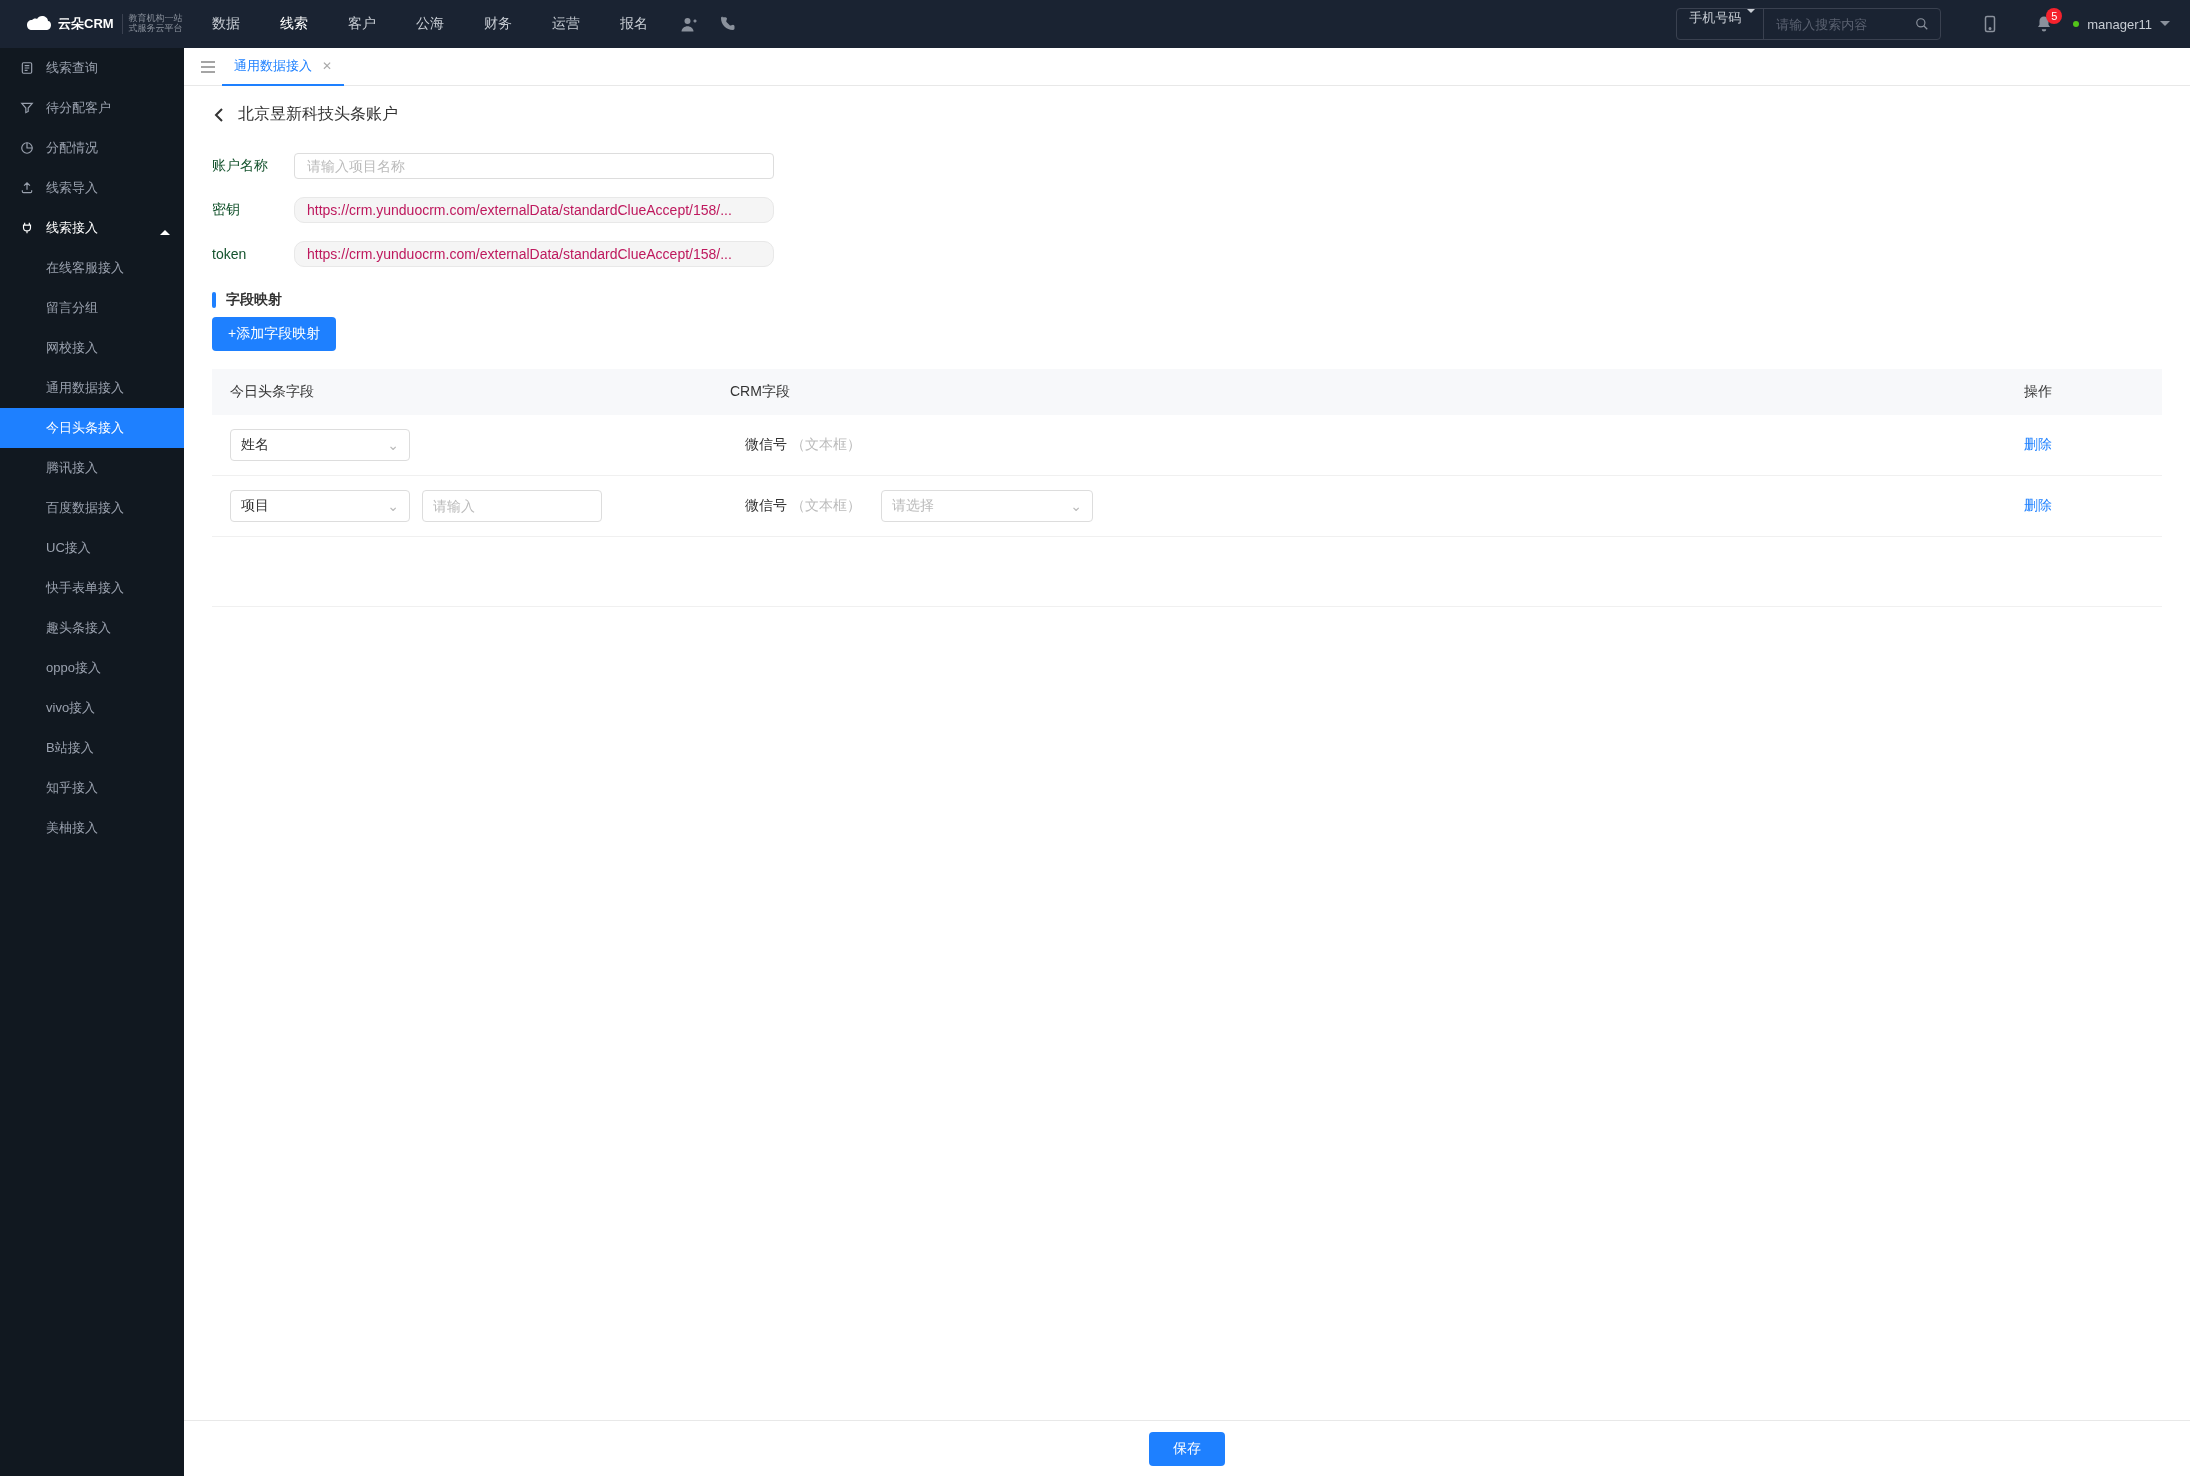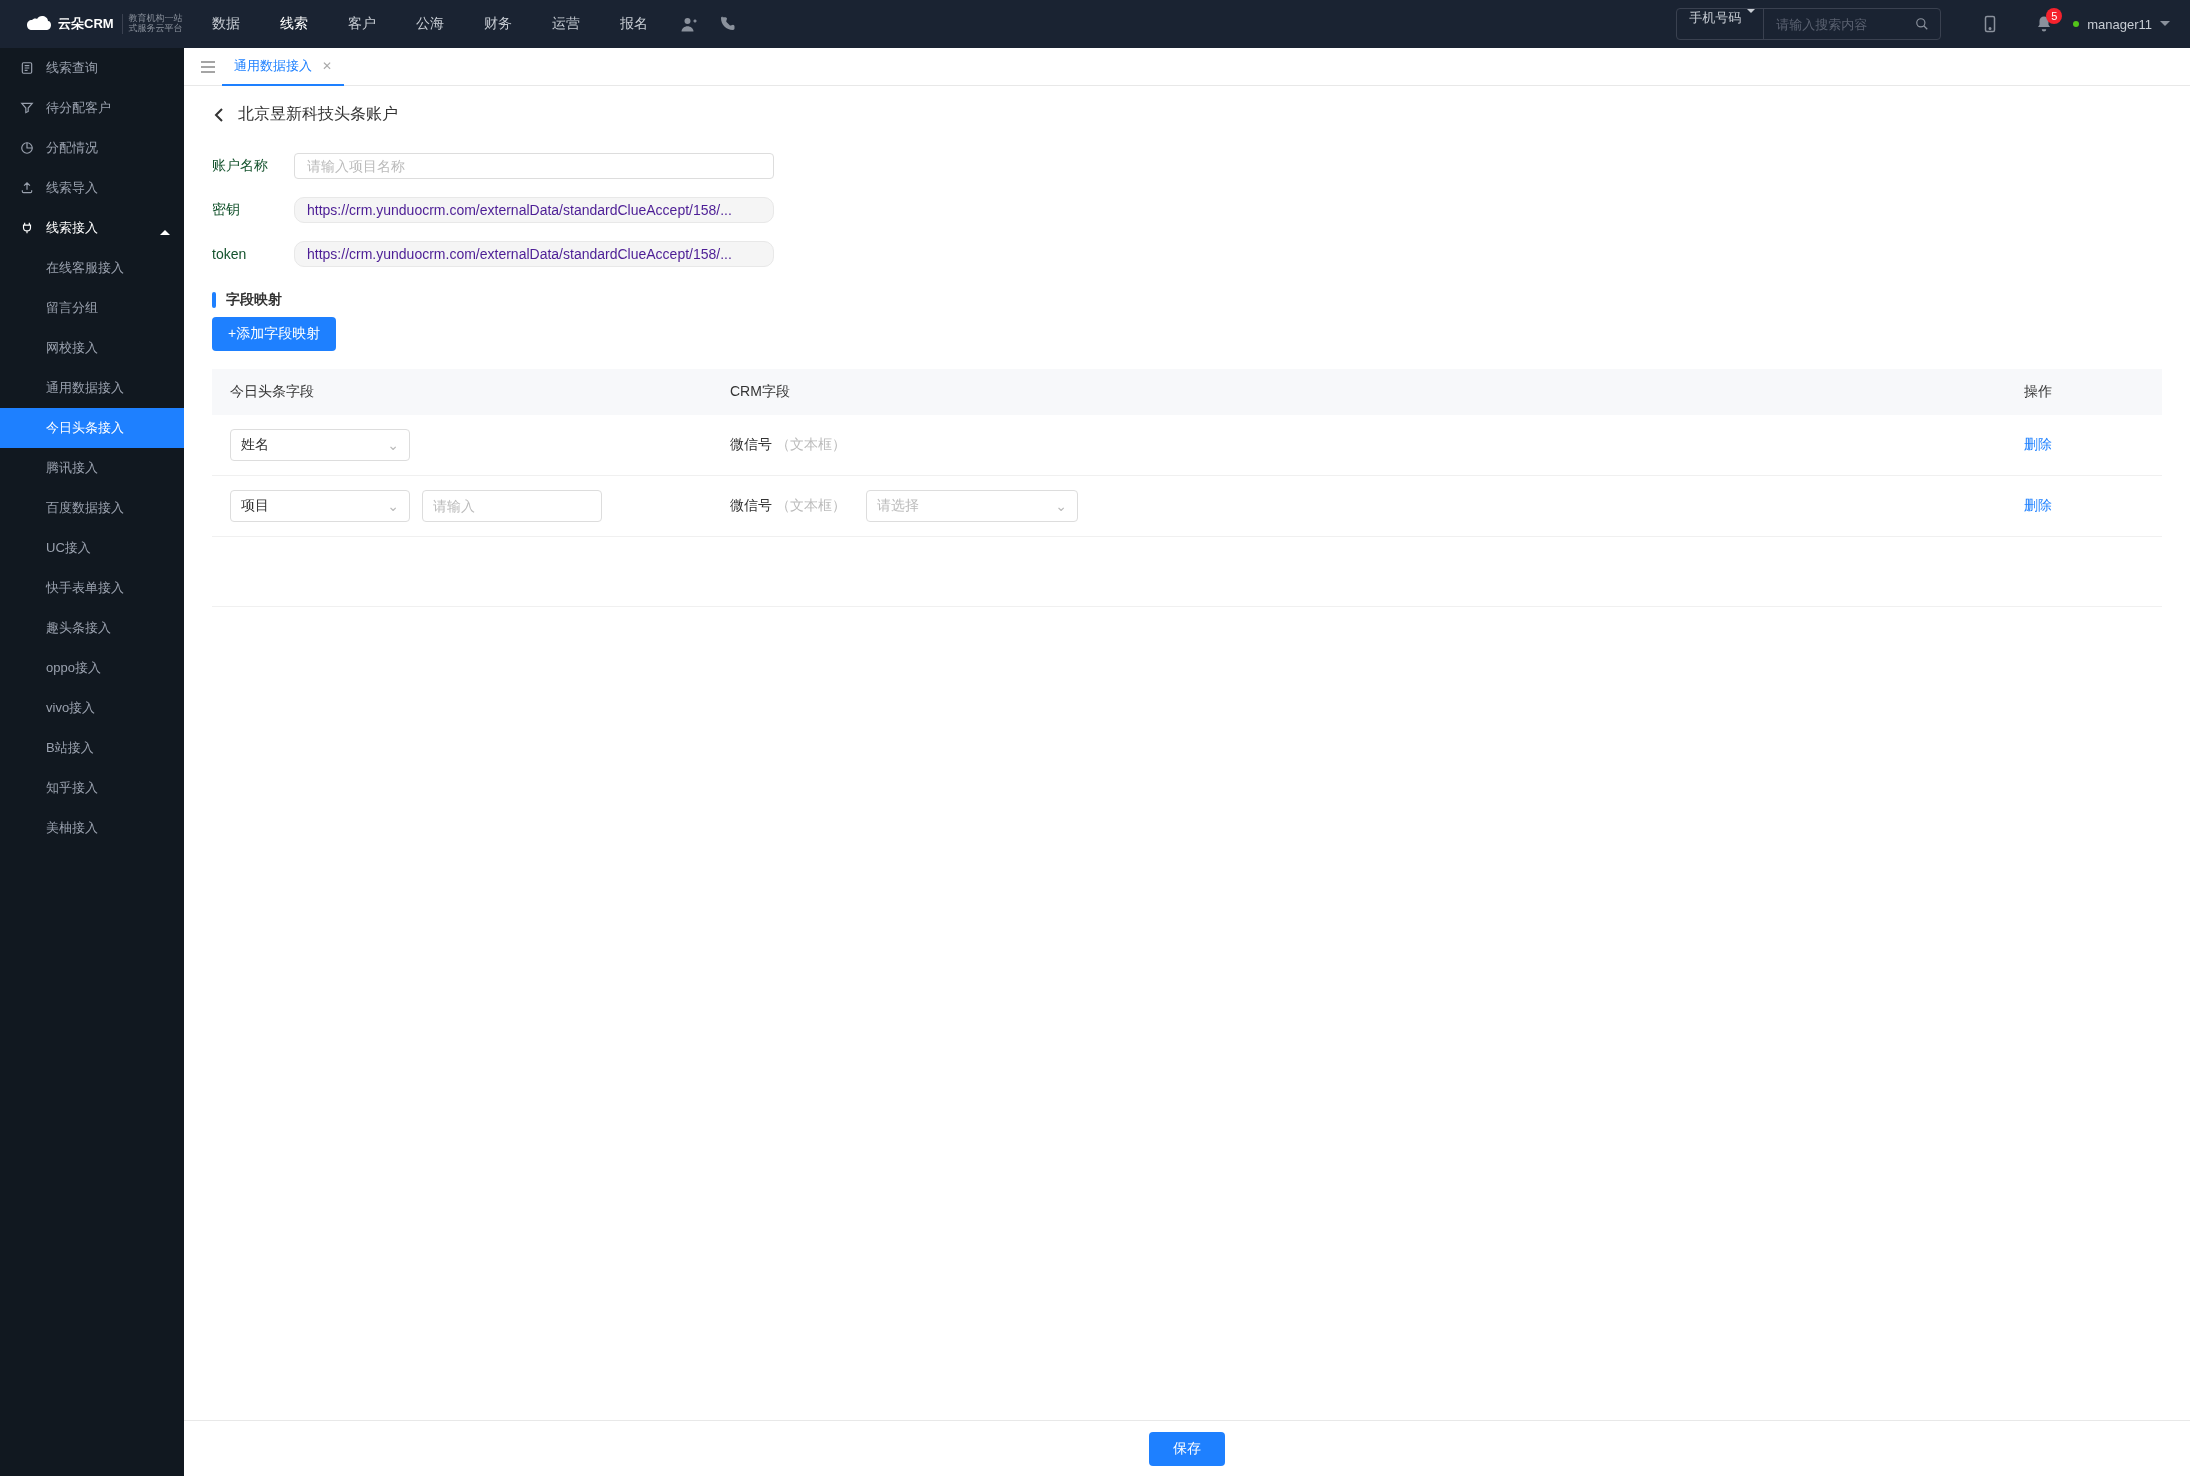--- a/index.html
+++ b/index.html
@@ -50,34 +50,34 @@
 
 .content { flex: 1; overflow-y: auto; padding: 18px 0 0 0; background: #fff; position: relative; }
 .content-inner { padding: 0 28px; }
 .breadcrumb { display: flex; align-items: center; gap: 10px; font-size: 16px; color: #333; margin-bottom: 28px; font-weight: 500; }
 .back-arrow { width: 16px; height: 16px; cursor: pointer; color: #333; }
 
 .form-row { display: flex; align-items: center; margin-bottom: 18px; }
 .form-label { width: 70px; text-align: left; font-size: 14px; color: #14532d; margin-right: 12px; }
 .form-input { width: 480px; height: 26px; border: 1px solid #ddd; border-radius: 4px; padding: 0 12px; outline: none; font-size: 14px; color: #333; }
 .form-input::placeholder { color: #bbb; }
-.form-input.readonly { background: #f5f5f5; border-color: #e8e8e8; color: #4c1d95; border-radius: 10px; }
+.form-input.readonly { background: #f5f5f5; border-color: #e8e8e8; color: #be185d; border-radius: 10px; }
 
 .section-title { display: flex; align-items: center; gap: 10px; margin-top: 24px; margin-bottom: 8px; font-size: 14px; font-weight: 600; color: #333; }
 .section-bar { width: 4px; height: 16px; background: #1e80ff; border-radius: 2px; }
 .section-desc { color: #999; font-size: 13px; margin-bottom: 18px; margin-left: 14px; }
 
 .btn-primary { background: #1e80ff; color: #fff; border: none; border-radius: 4px; padding: 8px 16px; cursor: pointer; font-size: 14px; }
 
 .table-wrapper { margin-top: 18px; }
 .table-head { background: #f7f8fa; display: flex; height: 46px; align-items: center; padding: 0 18px; font-size: 14px; color: #333; }
 .col1 { flex: 0 0 500px; }
 .col2 { flex: 1; }
 .col3 { flex: 0 0 120px; }
-.table-row { display: flex; align-items: center; padding: 14px 18px; border-bottom: 1px solid #f0f0f0; }
+.table-row { display: flex; align-items: center; padding: 14px 18px; border-bottom: 1px solid #f0f0f0; gap: 15px; }
 .table-row:last-child { border-bottom: none; }
 .table-body-end { border-bottom: 1px solid #f0f0f0; height: 70px; }
 .select-box { border: 1px solid #ddd; border-radius: 4px; height: 32px; display: inline-flex; align-items: center; padding: 0 10px; justify-content: space-between; cursor: pointer; background: #fff; color: #333; font-size: 14px; }
 .select-box.placeholder { color: #bbb; }
 .select-box .chev { color: #bbb; margin-left: 8px; }
 .small-input { border: 1px solid #ddd; border-radius: 4px; height: 32px; padding: 0 10px; outline: none; font-size: 14px; width: 180px; margin-left: 12px; }
 .small-input::placeholder { color: #bbb; }
 .crm-field { font-size: 14px; color: #333; }
 .crm-hint { color: #bbb; margin-left: 4px; }
 .link-action { color: #1e80ff; cursor: pointer; font-size: 14px; }

